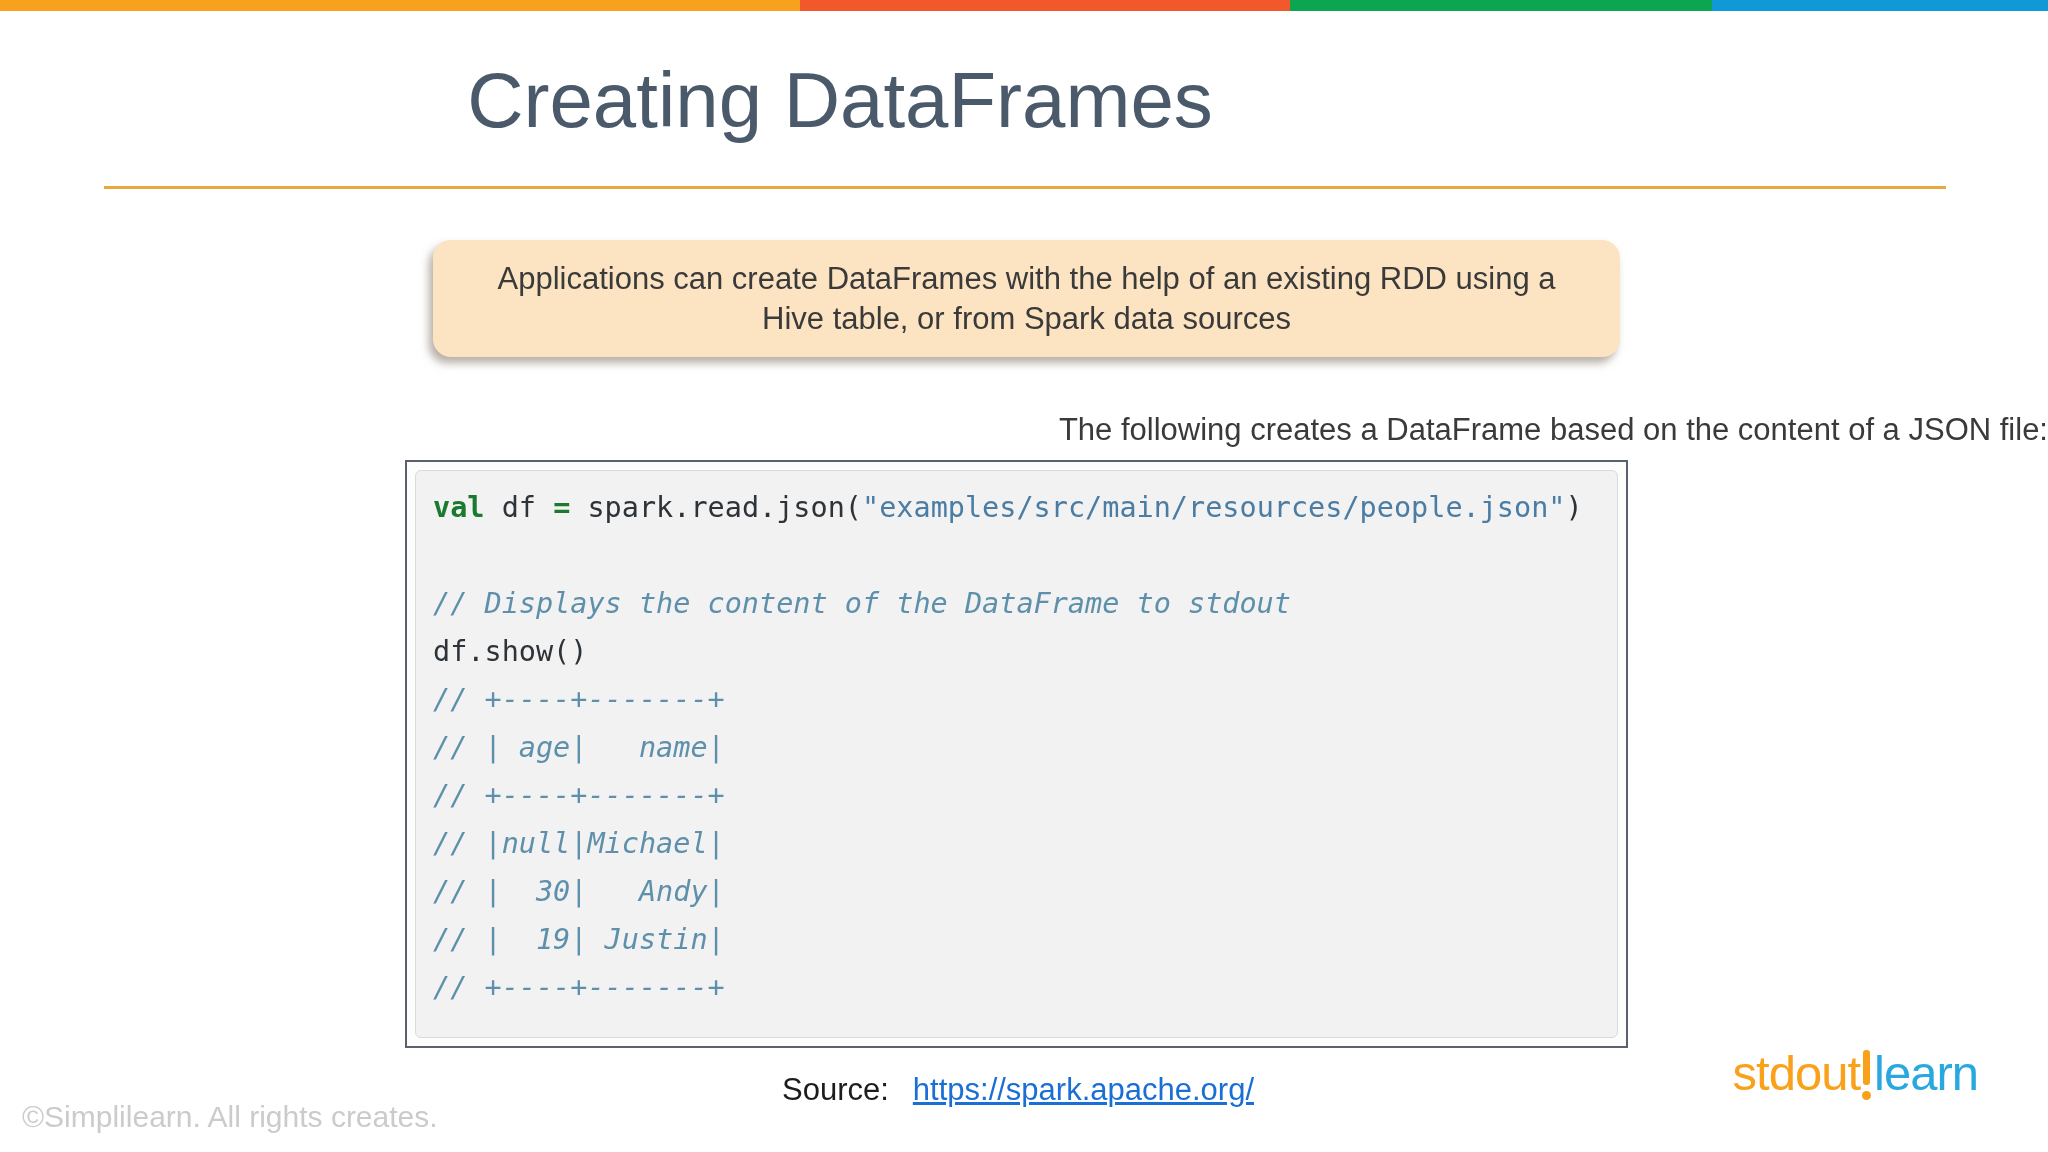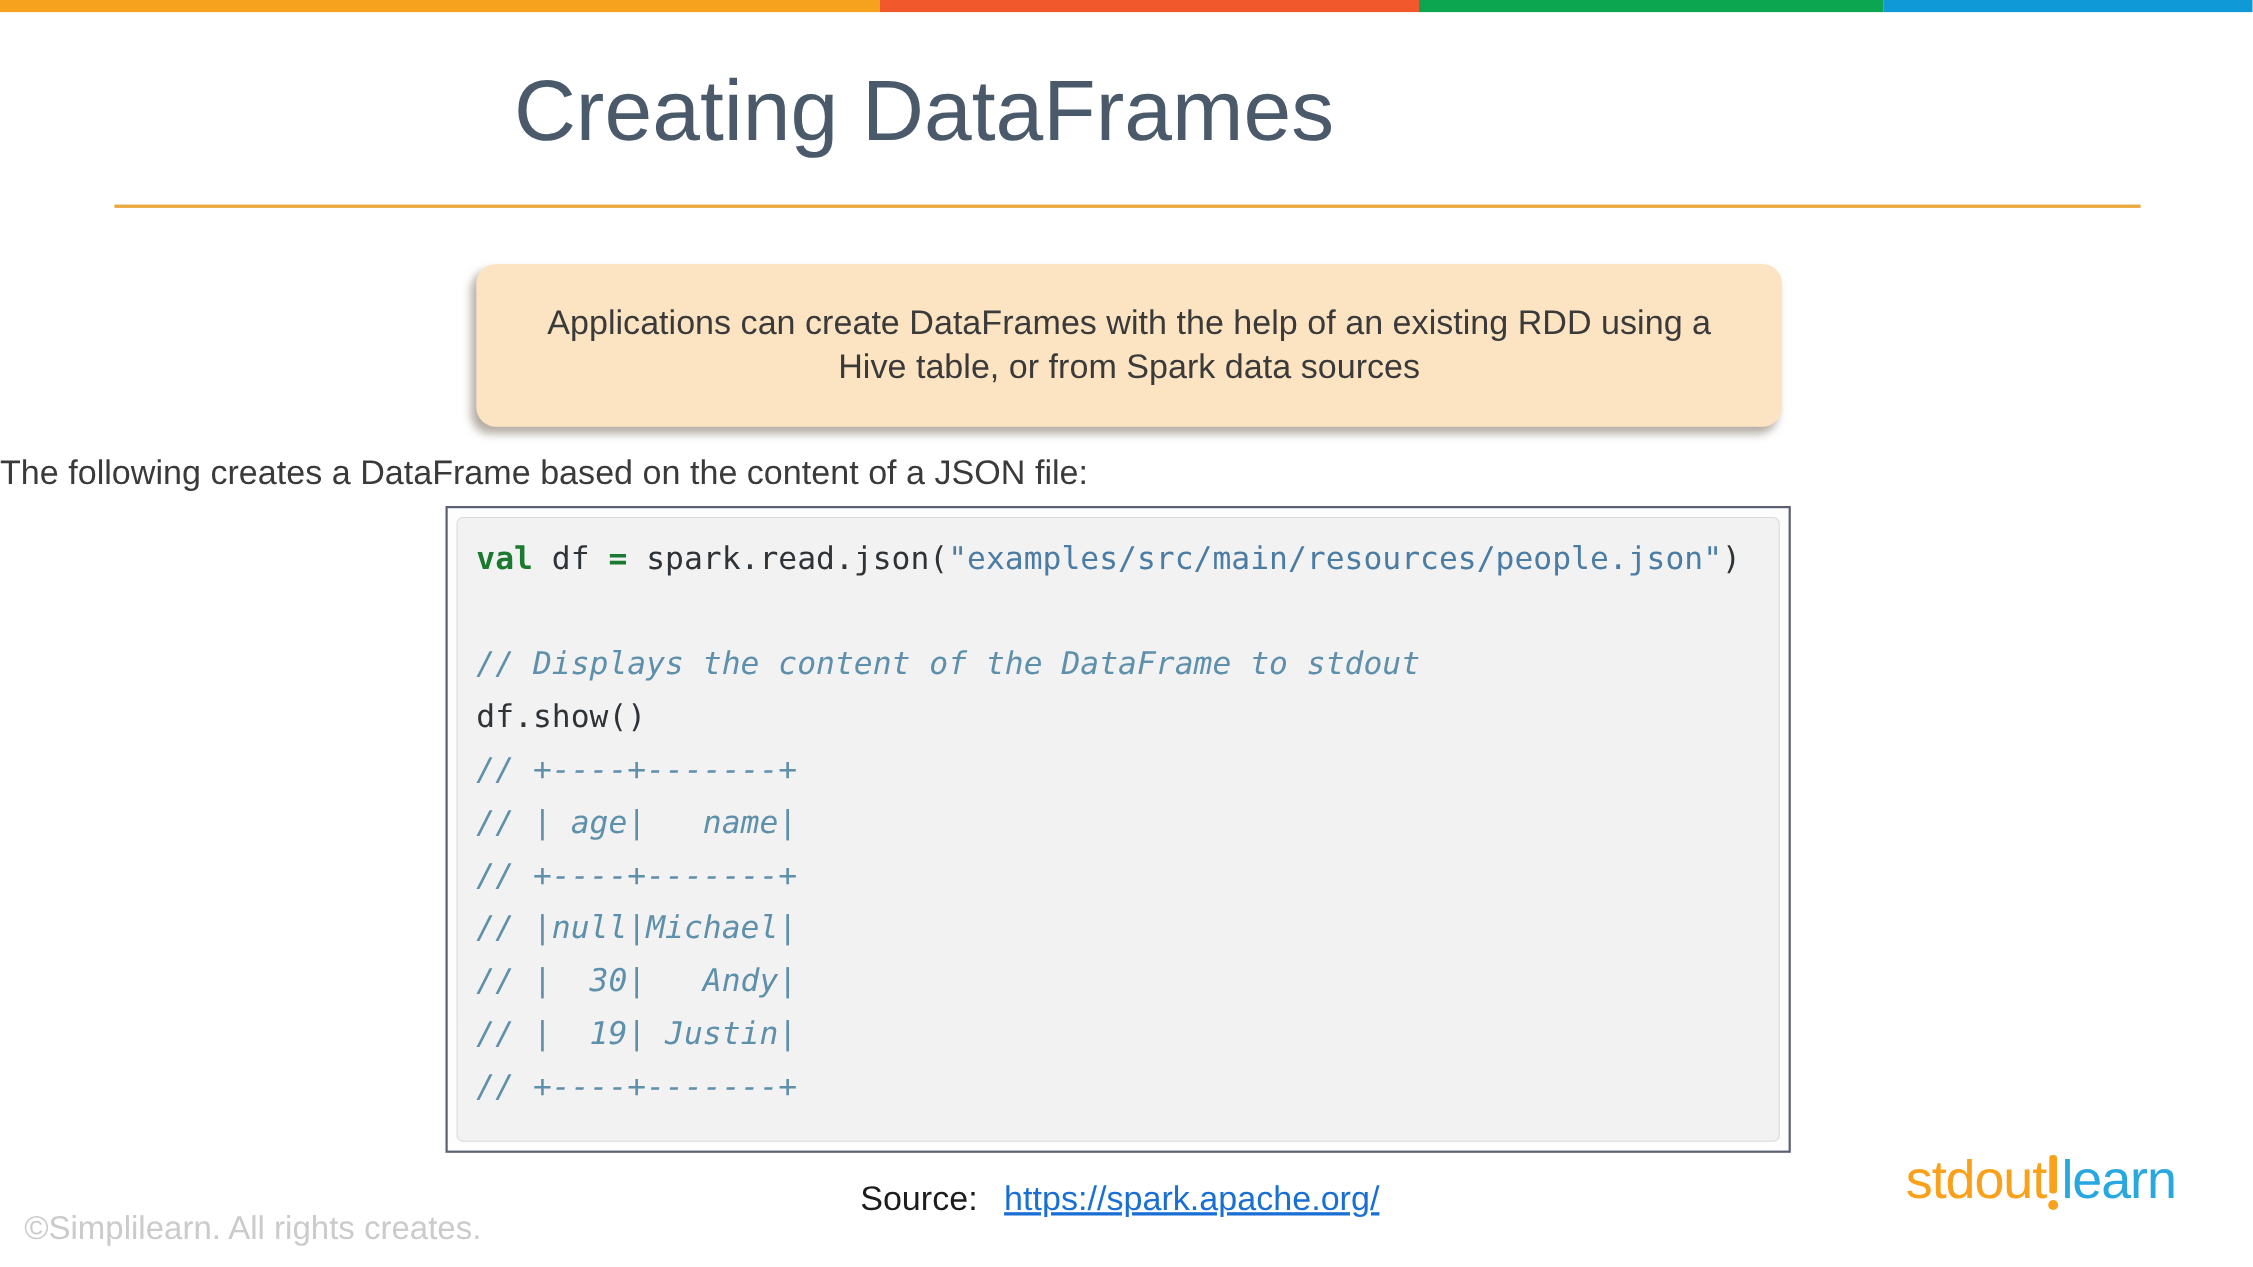--- a/index.html
+++ b/index.html
@@ -14,30 +14,30 @@
   .title{
     position:absolute;left:0;top:58px;width:1680px;text-align:center;
     font-size:78px;line-height:1.1;color:var(--title-color);font-weight:400;
   }
   .divider{
     position:absolute;left:104px;top:186px;width:1842px;height:0;
     border-top:3px solid var(--divider-gold);
   }
   
   .callout{
-    position:absolute;left:433px;top:240px;width:1187px;height:148px;
+    position:absolute;left:433px;top:240px;width:1187px;height:117px;
     background:var(--callout-bg);border-radius:18px;
     box-shadow:-4px 6px 8px rgba(120,110,92,0.55);
     display:flex;flex-direction:column;align-items:center;justify-content:center;
   }
   .callout div{
     font-size:31px;line-height:40px;color:var(--text-dark);text-align:center;
   }
   .intro{
-    position:absolute;left:0;top:412px;width:2048px;text-align:left;
+    position:absolute;left:0;top:412px;width:2048px;text-align:right;
     font-size:31px;color:var(--text-dark);
   }
   
   .code-frame{
     position:absolute;left:405px;top:460px;width:1223px;height:588px;
     background:#fdfdfd;border:2px solid #5a6070;box-sizing:border-box;
   }
   .code-panel{
     position:absolute;left:8px;top:8px;right:8px;bottom:8px;
     background:#f2f2f2;border:1px solid #dadada;border-radius:6px;

